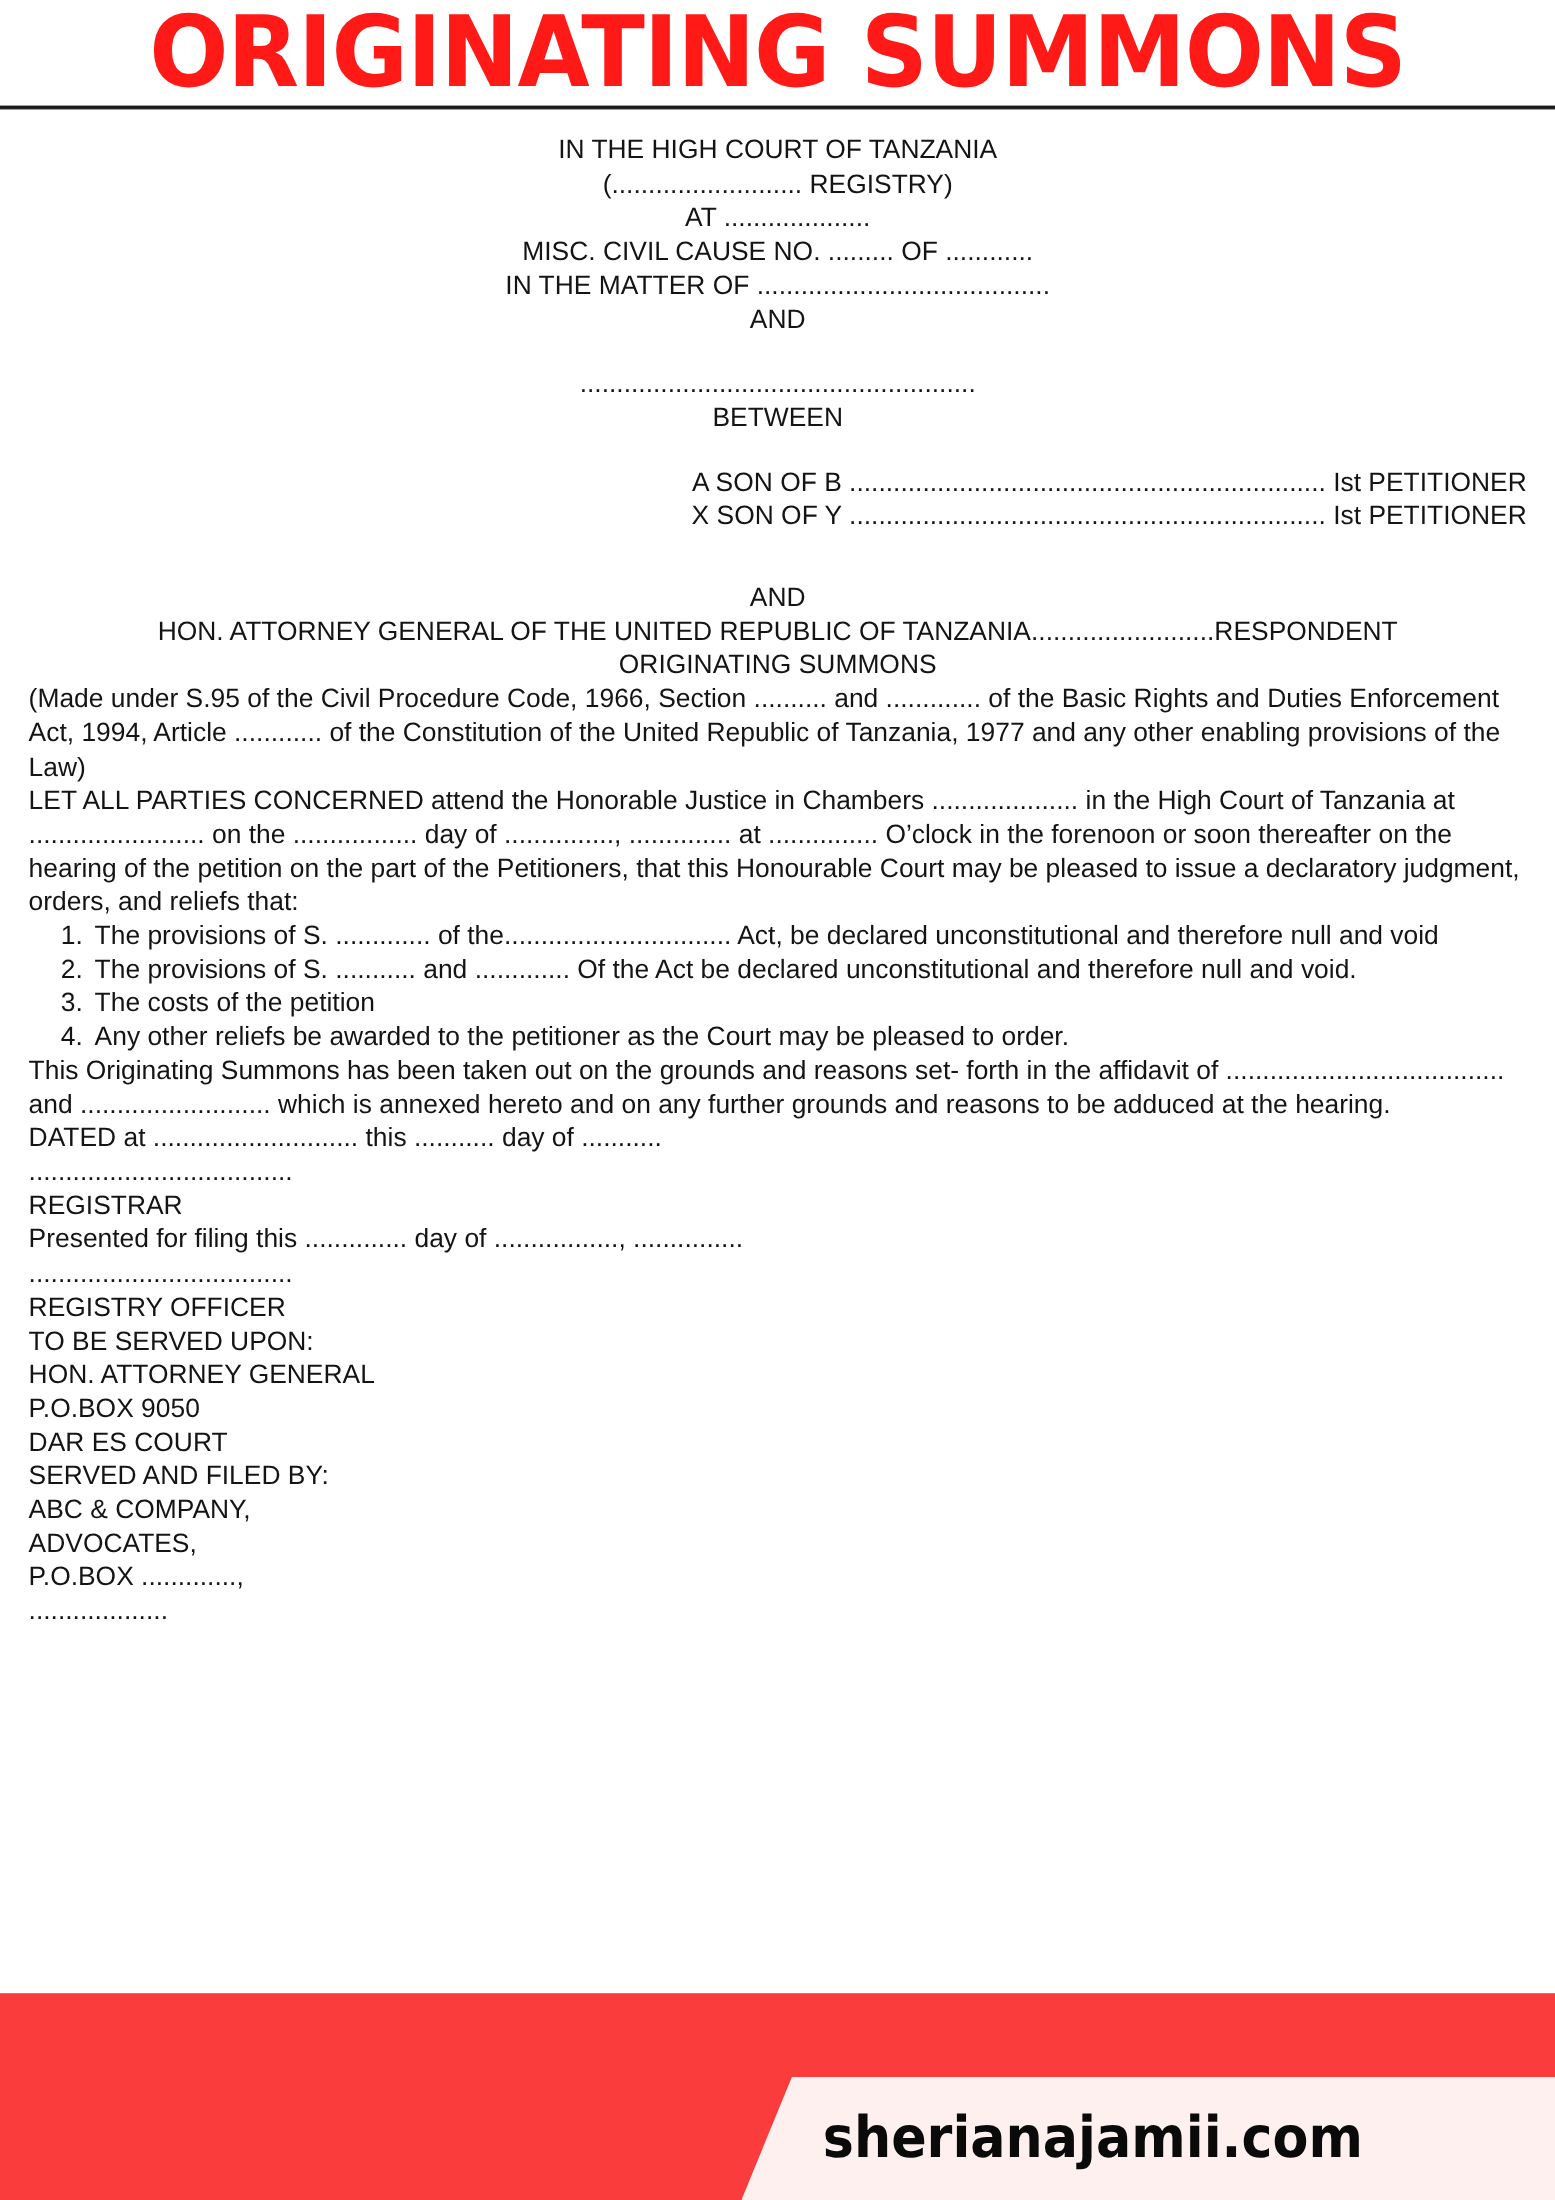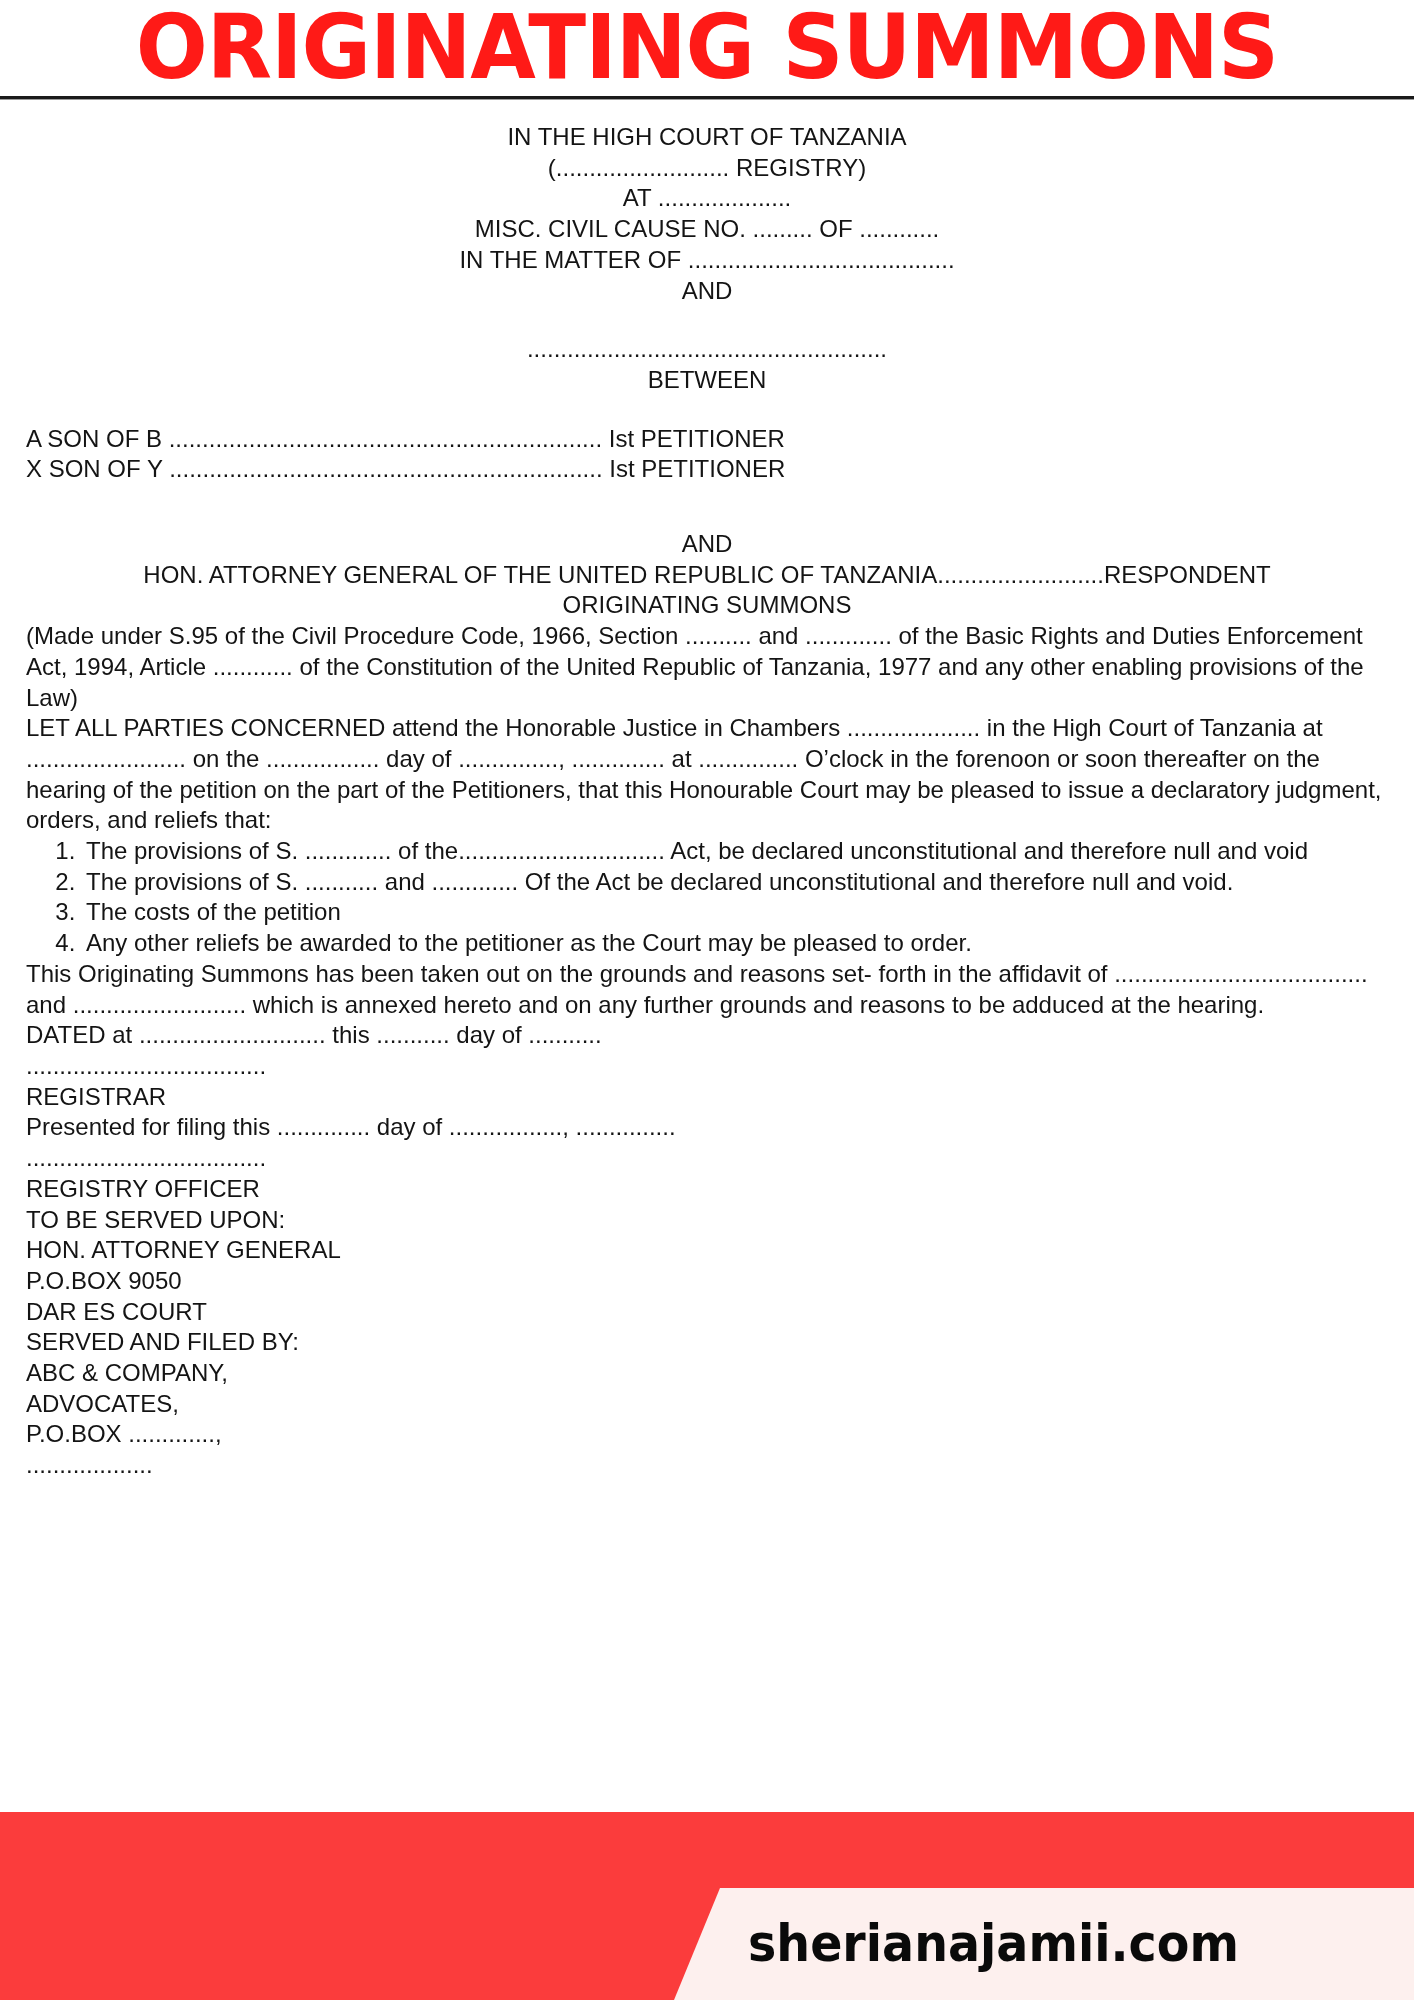--- a/index.html
+++ b/index.html
@@ -64,21 +64,21 @@
   }
   .spacer-sm { height: 28px; }
   .spacer-md { height: 44px; }
 
   .hdr-line {
     text-align: center;
     white-space: pre-wrap;
   }
 
   .party-line {
-    text-align: left;
+    text-align: right;
     white-space: pre-wrap;
   }
 
   .para {
     text-align: left;
     white-space: pre-wrap;
   }
 
   ol.reliefs {
     margin: 0;

